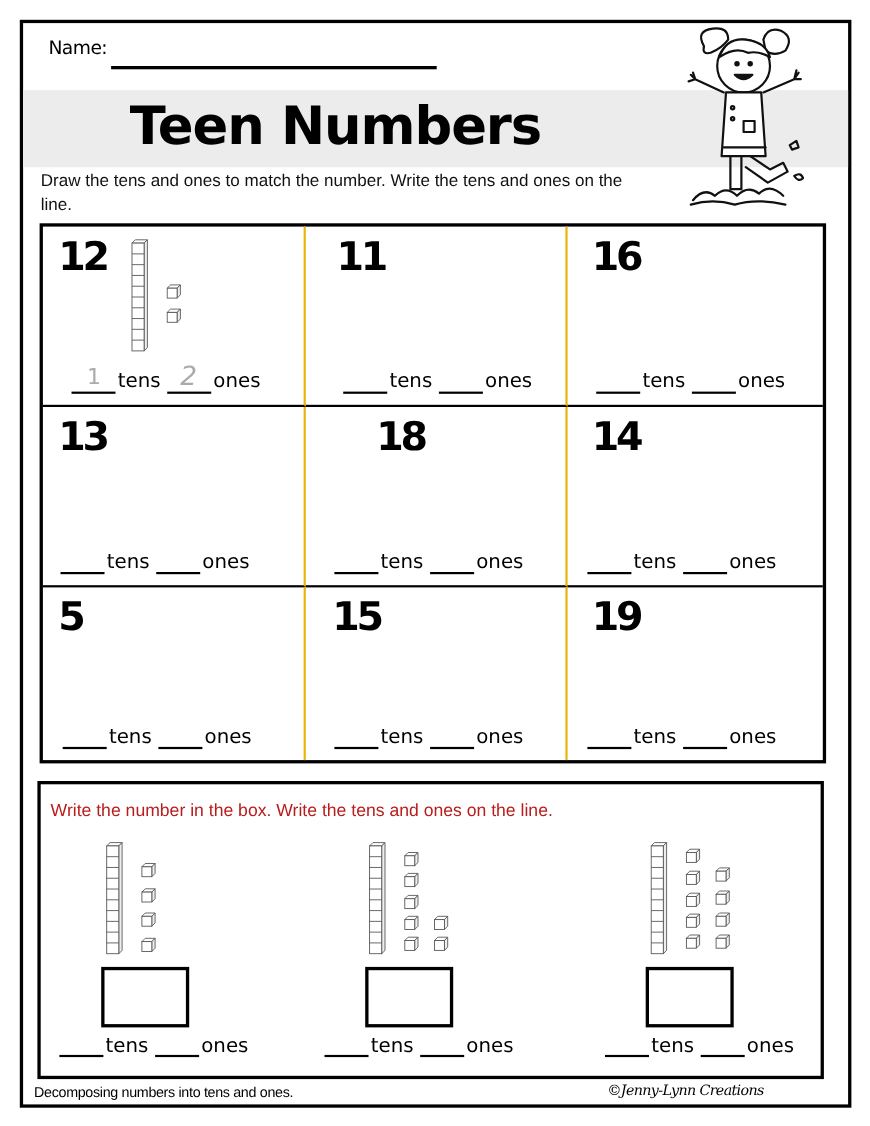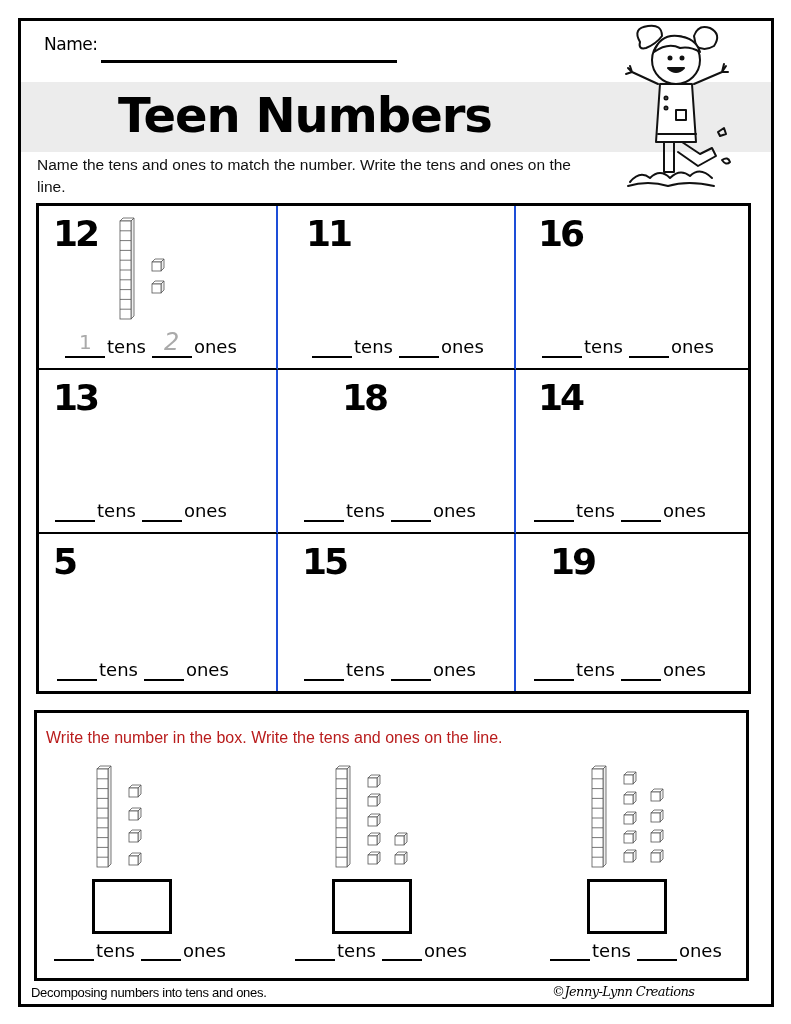--- a/index.html
+++ b/index.html
@@ -8,21 +8,21 @@
   .page-border { left: 18px; top: 18px; width: 750px; height: 983px; border: 3px solid #000; box-sizing: content-box; }
   .name-label { left: 44px; top: 34px; font-family: "DejaVu Sans", sans-serif; font-size: 17px; letter-spacing: -0.5px; color: #000000; }
   .name-line { left: 101px; top: 60px; width: 296px; height: 0; border-top: 3px solid #000; }
   .banner { left: 21px; top: 82px; width: 750px; height: 70px; background: #ececec; }
   .title { left: 0; top: 85px; width: 610px; text-align: center; font-family: "DejaVu Sans", sans-serif; font-weight: bold; font-size: 48px; letter-spacing: -1px; line-height: 60px; }
   .instructions { left: 37px; top: 154px; width: 560px; font-family: "Liberation Sans", sans-serif; font-size: 15.5px; line-height: 22px; color: #111; }
   .girl { left: 618px; top: 22px; width: 120px; height: 172px; }
 
   .grid { left: 36px; top: 203px; width: 715px; height: 491px; border: 3px solid #000; box-sizing: border-box; display: grid;
           grid-template-columns: 239px 238px 1fr; grid-template-rows: 164px 164px 1fr; }
-  .cell { position: relative; border-right: 2px solid #1d4ed8; border-bottom: 2px solid #000; }
+  .cell { position: relative; border-right: 2px solid #eab308; border-bottom: 2px solid #000; }
   .cell:nth-child(3n) { border-right: none; }
   .cell:nth-child(n+7) { border-bottom: none; }
   .cell-num { position: absolute; left: 14px; top: 8px; font-family: "DejaVu Sans", sans-serif; font-weight: bold; font-size: 36px; letter-spacing: -3px; line-height: 40px; }
   .answer-row { position: absolute; left: 20px; bottom: 10px; display: flex; align-items: flex-end; font-family: "DejaVu Sans", sans-serif; font-size: 18px; line-height: 22px; white-space: nowrap; }
   .blank { display: inline-block; width: 40px; height: 18px; border-bottom: 2.5px solid #000; margin-right: 2px; position: relative; }
   .word { margin-right: 6px; }
   .trace { position: absolute; left: 12px; bottom: 2px; font-size: 24px; color: #999; font-family: "DejaVu Sans", sans-serif; line-height: 24px; }
 
   .lower-box { left: 34px; top: 710px; width: 715px; height: 271px; border: 3px solid #000; box-sizing: border-box; }
   .lower-instr { left: 46px; top: 729px; font-family: "Liberation Sans", sans-serif; font-size: 16px; color: #b91c1c; }
@@ -39,21 +39,21 @@
 
 <div class="abs page-border"></div>
 
 <div class="abs banner"></div>
 
 <div class="abs name-label">Name:</div>
 <div class="abs name-line"></div>
 
 <div class="abs title">Teen Numbers</div>
 
-<div class="abs instructions">Name the tens and ones to match the number. Write the tens and ones on the line.</div>
+<div class="abs instructions">Draw the tens and ones to match the number. Write the tens and ones on the line.</div>
 
 <div class="abs girl">
   <svg width="120" height="172" viewBox="0 0 120 172" fill="none" stroke="#111" stroke-width="2" stroke-linejoin="round" stroke-linecap="round">
 
     <path d="M22 20 q-8 -14 8 -16 q14 -2 14 10 q-6 8 -16 12 q-8 2 -6 -6z" fill="#fff"></path>
     <path d="M76 14 q4 -12 16 -8 q12 6 4 18 q-10 6 -18 0z" fill="#fff"></path>
 
     <circle cx="58" cy="38" r="24" fill="#fff"></circle>
     <path d="M36 30 q6 -18 24 -16 q18 2 22 16 q-10 -6 -20 -4 q-12 -6 -26 4z" fill="#fff"></path>
     <circle cx="52" cy="36" r="1.5" fill="#111"></circle>
@@ -196,21 +196,21 @@
     <div class="cell-num" style="left:24px;">15</div>
     <div class="answer-row" style="left:26px;">
       <span class="blank"></span>
       <span class="word">tens</span>
       <span class="blank"></span>
       <span>ones</span>
     </div>
   </div>
 
   <div class="cell">
-    <div class="cell-num" style="left:22px;margin-left:12px;">19</div>
+    <div class="cell-num" style="left:22px;">19</div>
     <div class="answer-row" style="left:18px;">
       <span class="blank"></span>
       <span class="word">tens</span>
       <span class="blank"></span>
       <span>ones</span>
     </div>
   </div>
 </div>
 
 <div class="abs lower-box"></div>

